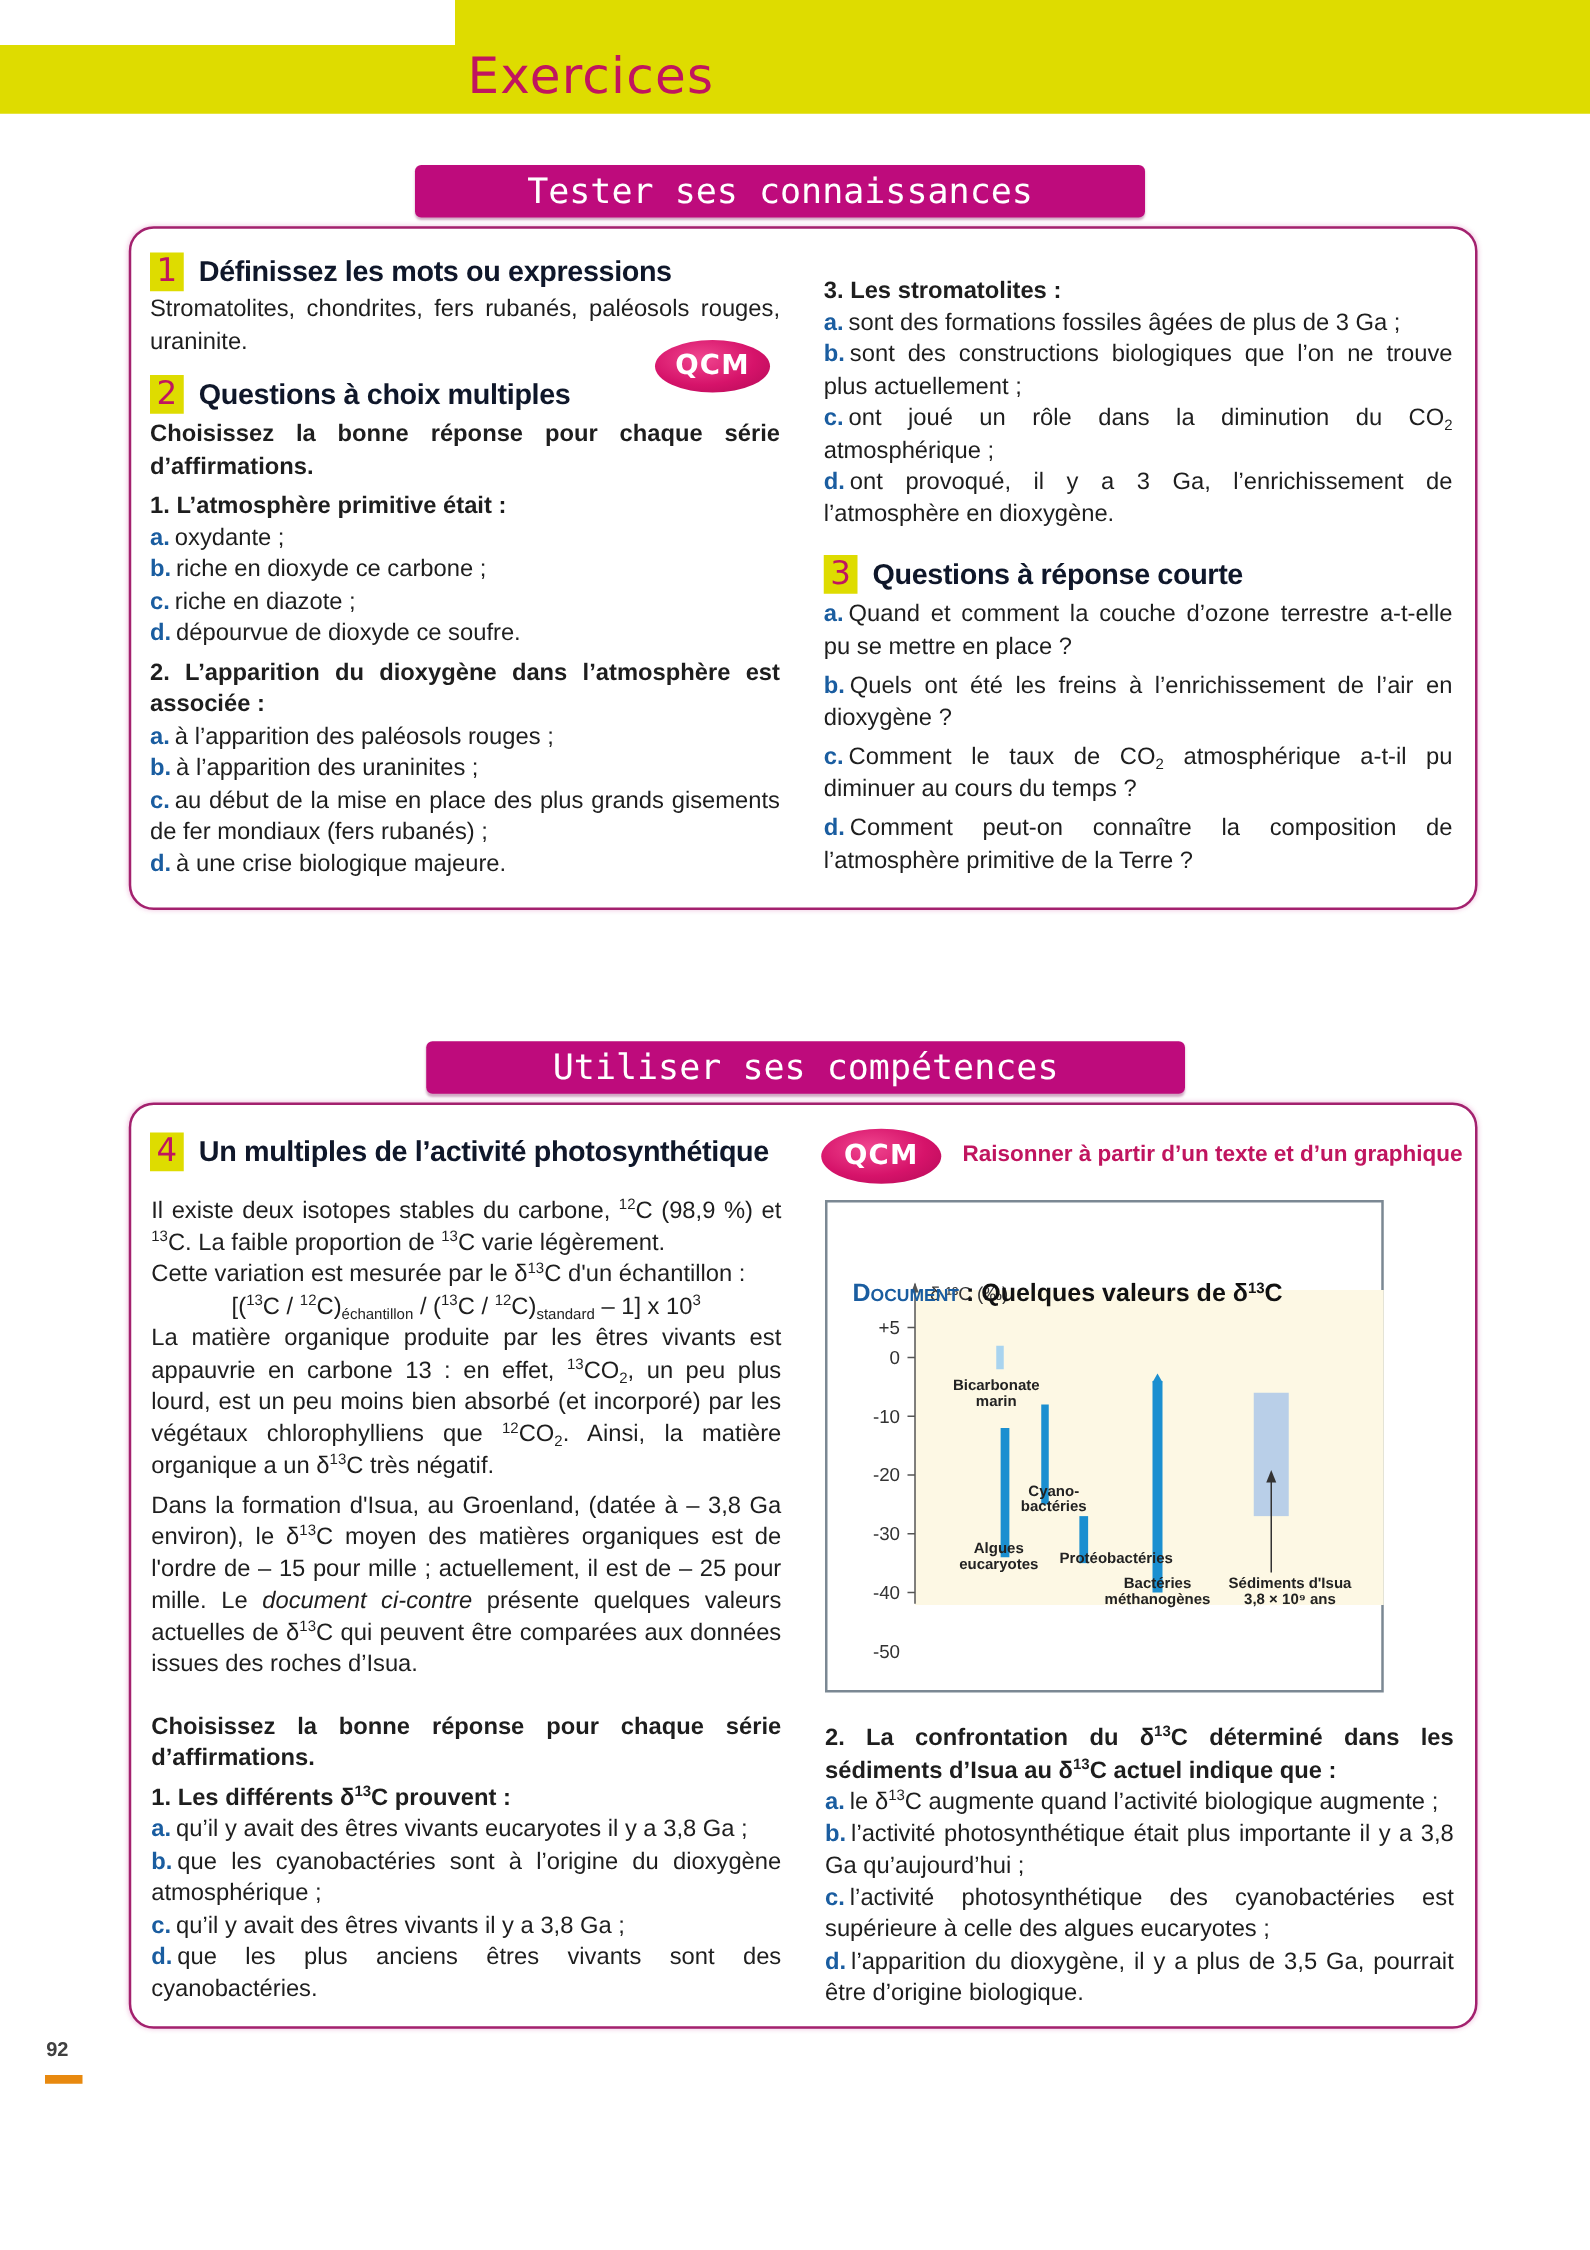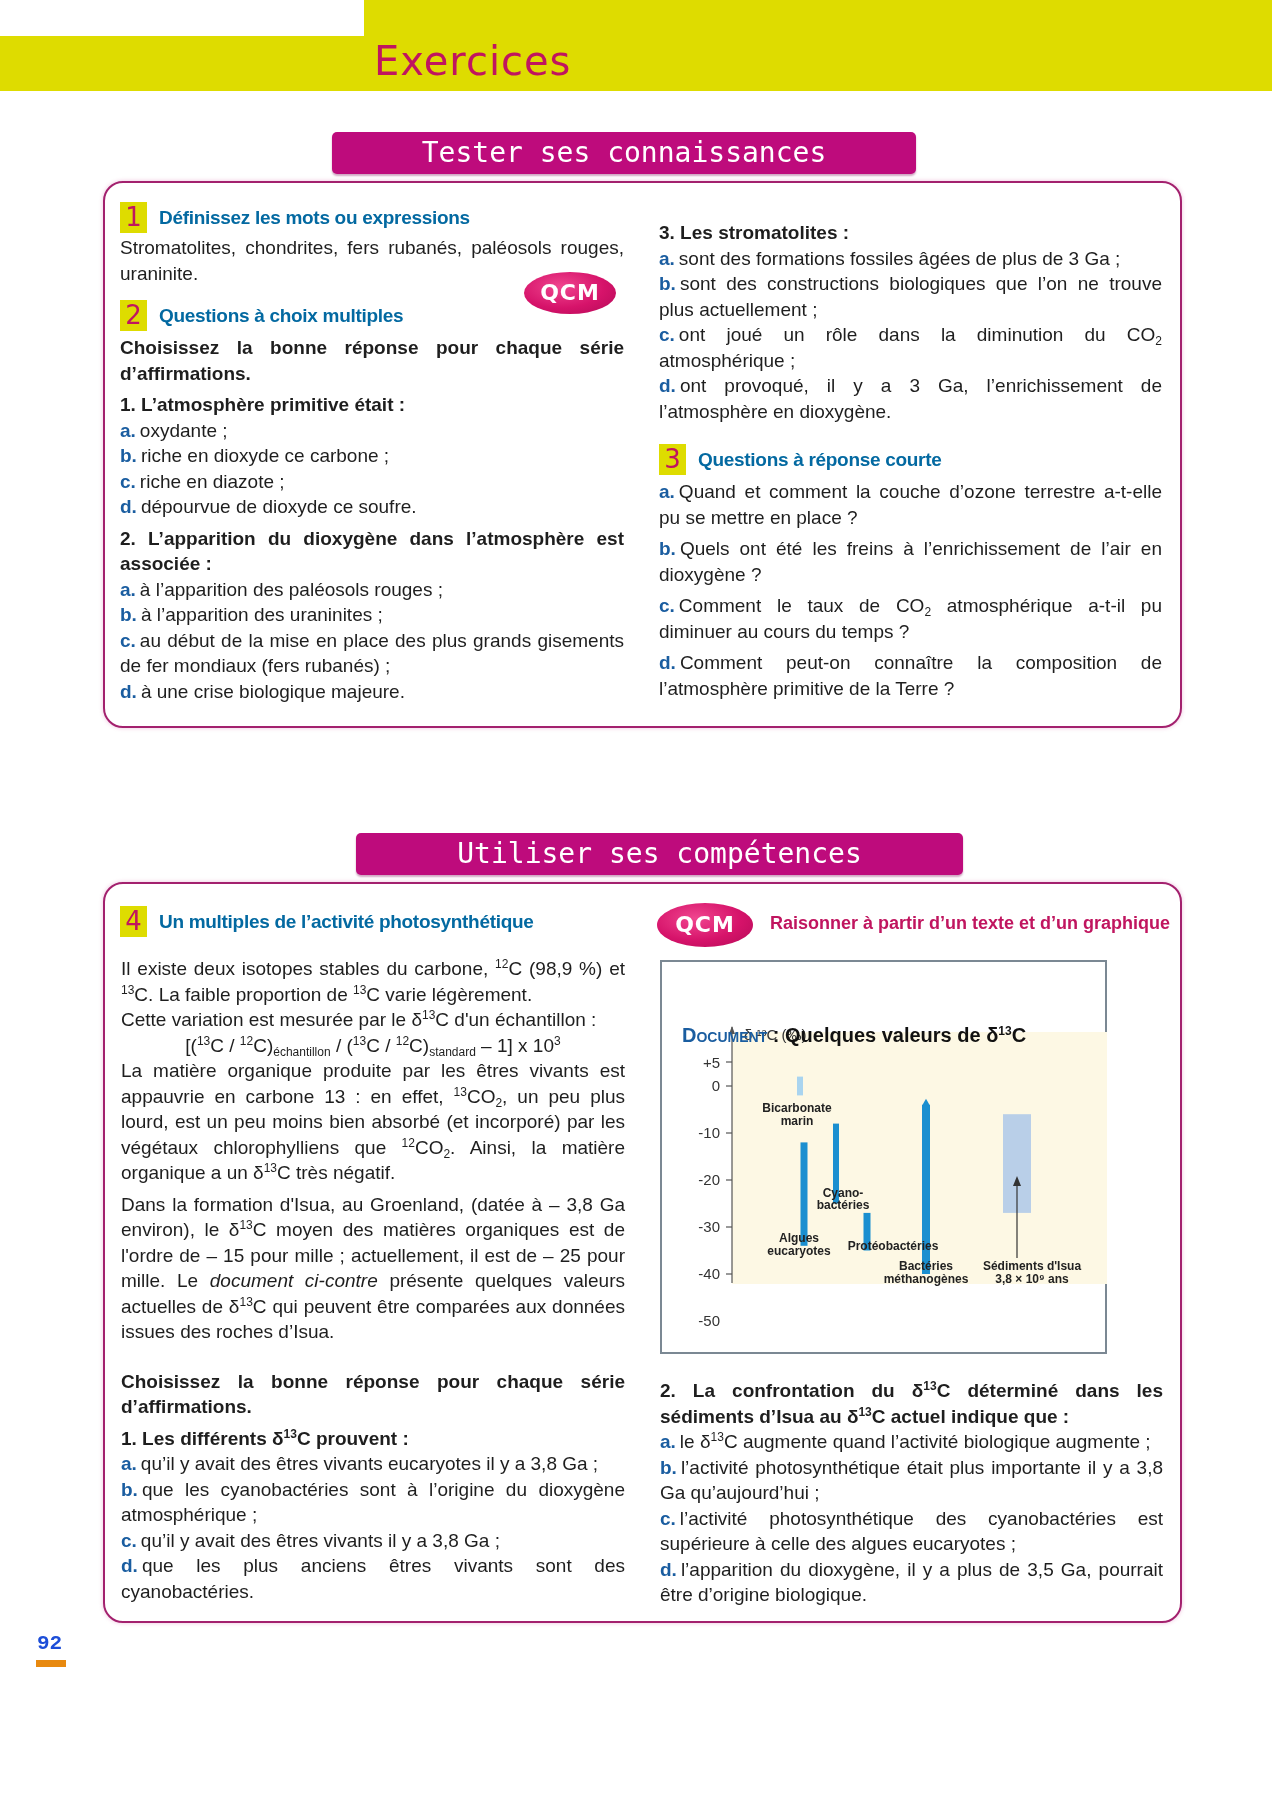--- a/index.html
+++ b/index.html
@@ -10,38 +10,38 @@
   .top-band-tab { position: absolute; left: 364px; top: 0; width: 908px; height: 36px; background: #dedc00; }
   .page-title { position: absolute; left: 374px; top: 38px; font-family: "DejaVu Sans", sans-serif; font-size: 40px; color: #c0155f; letter-spacing: 1px; font-weight: normal; }
 
   .section-banner { position: absolute; height: 42px; background: #be0b7c; border-radius: 5px; color: #fff; text-align: center; font-family: "DejaVu Sans Mono", monospace; font-size: 28px; line-height: 42px; box-shadow: 0 2px 2px rgba(120,0,80,0.35); }
 
   .ex-box { position: absolute; border: 2.5px solid #a3216e; border-radius: 20px; background: #ffffff; box-shadow: 0 0 4px rgba(190,11,124,0.25); }
 
   .col { position: absolute; font-family: "Liberation Sans", sans-serif; font-size: 19px; line-height: 25.5px; color: #1e1e1e; }
   .ex-head { display: flex; align-items: center; margin-bottom: 2px; }
   .ex-num { display: inline-block; width: 27px; height: 31px; background: #dedc00; color: #c0155f; font-family: "DejaVu Sans", sans-serif; font-size: 26px; line-height: 31px; text-align: center; margin-right: 12px; font-weight: normal; }
-  .ex-title { font-weight: bold; font-size: 19px; color: #0369a1; letter-spacing: -0.3px; }
+  .ex-title { font-weight: bold; font-size: 23px; color: #0f172a; letter-spacing: -0.3px; }
   .lead { font-weight: bold; margin-top: 4px; }
   .q-title { font-weight: bold; margin-top: 6px; }
   .opt-l { color: #1a5da0; font-weight: bold; margin-right: 4px; }
   p { text-align: justify; }
   sup { font-size: 12px; vertical-align: 7px; line-height: 0; }
   sub { font-size: 12px; vertical-align: -4px; line-height: 0; }
   .indent { text-align: center; }
 
   .qcm-badge { position: absolute; width: 92px; height: 42px; border-radius: 50%; background: radial-gradient(ellipse at 40% 35%, #f0468f 0%, #d6136a 55%, #b30a57 100%); color: #fff; font-family: "DejaVu Sans", sans-serif; font-weight: bold; font-size: 22px; text-align: center; line-height: 42px; letter-spacing: 1px; }
 
   .skill-label { position: absolute; color: #c0155f; font-weight: bold; font-size: 18px; font-family: "Liberation Sans", sans-serif; }
 
   .doc-frame { position: absolute; left: 660px; top: 960px; width: 447px; height: 394px; border: 2px solid #7b8893; background: #ffffff; }
   .doc-title { position: absolute; left: 20px; top: 14px; font-size: 20px; font-weight: bold; color: #111; margin-top: 48px; }
   .doc-title .doc-kw { color: #1a5da0; font-variant: small-caps; }
   .chart-area { position: absolute; left: 0; top: 0; width: 447px; height: 394px; }
-  .page-num { position: absolute; left: 37px; top: 1632px; font-family: Liberation Mono, monospace; font-weight: bold; font-size: 21px; color: #1d4ed8; }
+  .page-num { position: absolute; left: 37px; top: 1632px; font-family: Liberation Sans, sans-serif; font-weight: bold; font-size: 16px; color: #404040; }
   .page-num-bar { position: absolute; left: 36px; top: 1660px; width: 30px; height: 7px; background: #e8890f; }
 </style>
 </head>
 <body>
 
 <div class="top-band-tab"></div>
 <div class="top-band"></div>
 <h1 class="page-title">Exercices</h1>
 
 <div class="section-banner" style="left:332px; top:132px; width:584px;">Tester ses connaissances</div>
@@ -86,21 +86,21 @@
   <div class="ex-head" style="margin-top:20px;">
     <span class="ex-num">3</span>
     <span class="ex-title">Questions à réponse courte</span>
   </div>
   <p style="margin-top:4px;"><span class="opt-l">a.</span><span>Quand et comment la couche d’ozone terrestre a-t-elle pu se mettre en place ?</span></p>
   <p style="margin-top:6px;"><span class="opt-l">b.</span><span>Quels ont été les freins à l’enrichissement de l’air en dioxygène ?</span></p>
   <p style="margin-top:6px;"><span class="opt-l">c.</span><span>Comment le taux de CO</span><sub>2</sub><span> atmosphérique a-t-il pu diminuer au cours du temps ?</span></p>
   <p style="margin-top:6px;"><span class="opt-l">d.</span><span>Comment peut-on connaître la composition de l’atmosphère primitive de la Terre ?</span></p>
 </div>
 
-<div class="section-banner" style="left:356px; top:833px; width:607px;">Utiliser ses compétences</div>
+<div class="section-banner" style="left:341px; top:833px; width:607px;">Utiliser ses compétences</div>
 
 <div class="ex-box" style="left:103px; top:882px; width:1079px; height:741px;"></div>
 
 <div class="ex-head" style="position:absolute; left:120px; top:906px;">
   <span class="ex-num">4</span>
   <span class="ex-title">Un multiples de l’activité photosynthétique</span>
 </div>
 <div class="qcm-badge" style="left:657px; top:903px; width:96px; height:44px; line-height:44px;">QCM</div>
 <div class="skill-label" style="left:770px; top:913px;">Raisonner à partir d’un texte et d’un graphique</div>
 

